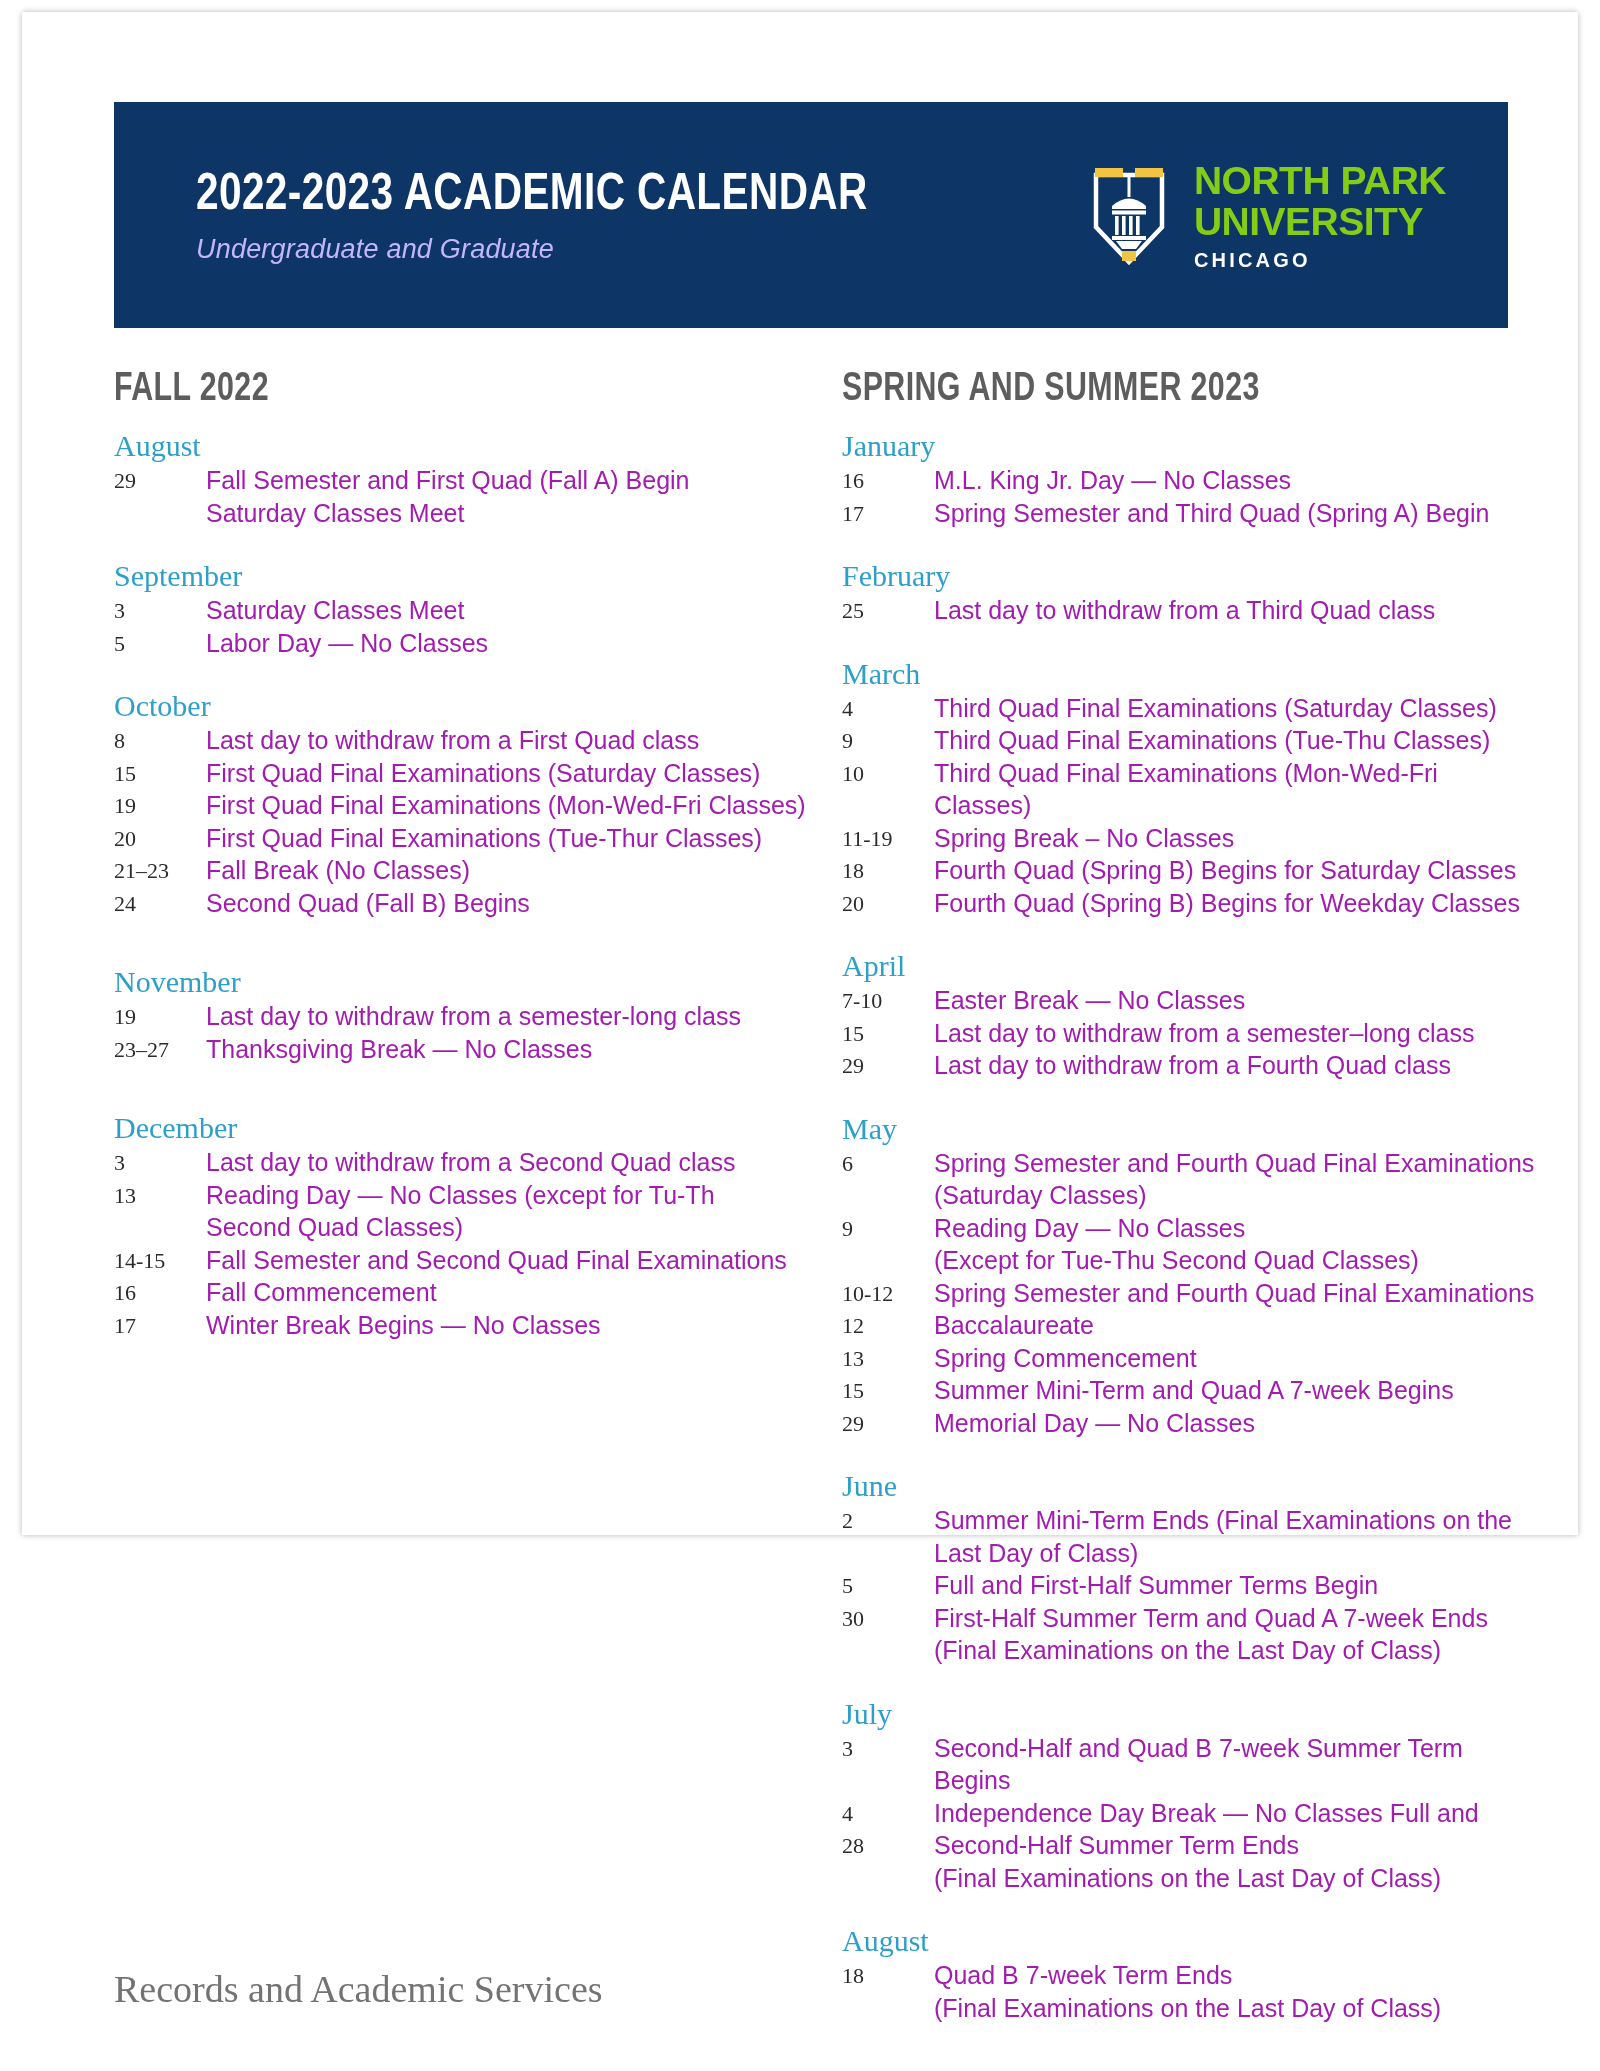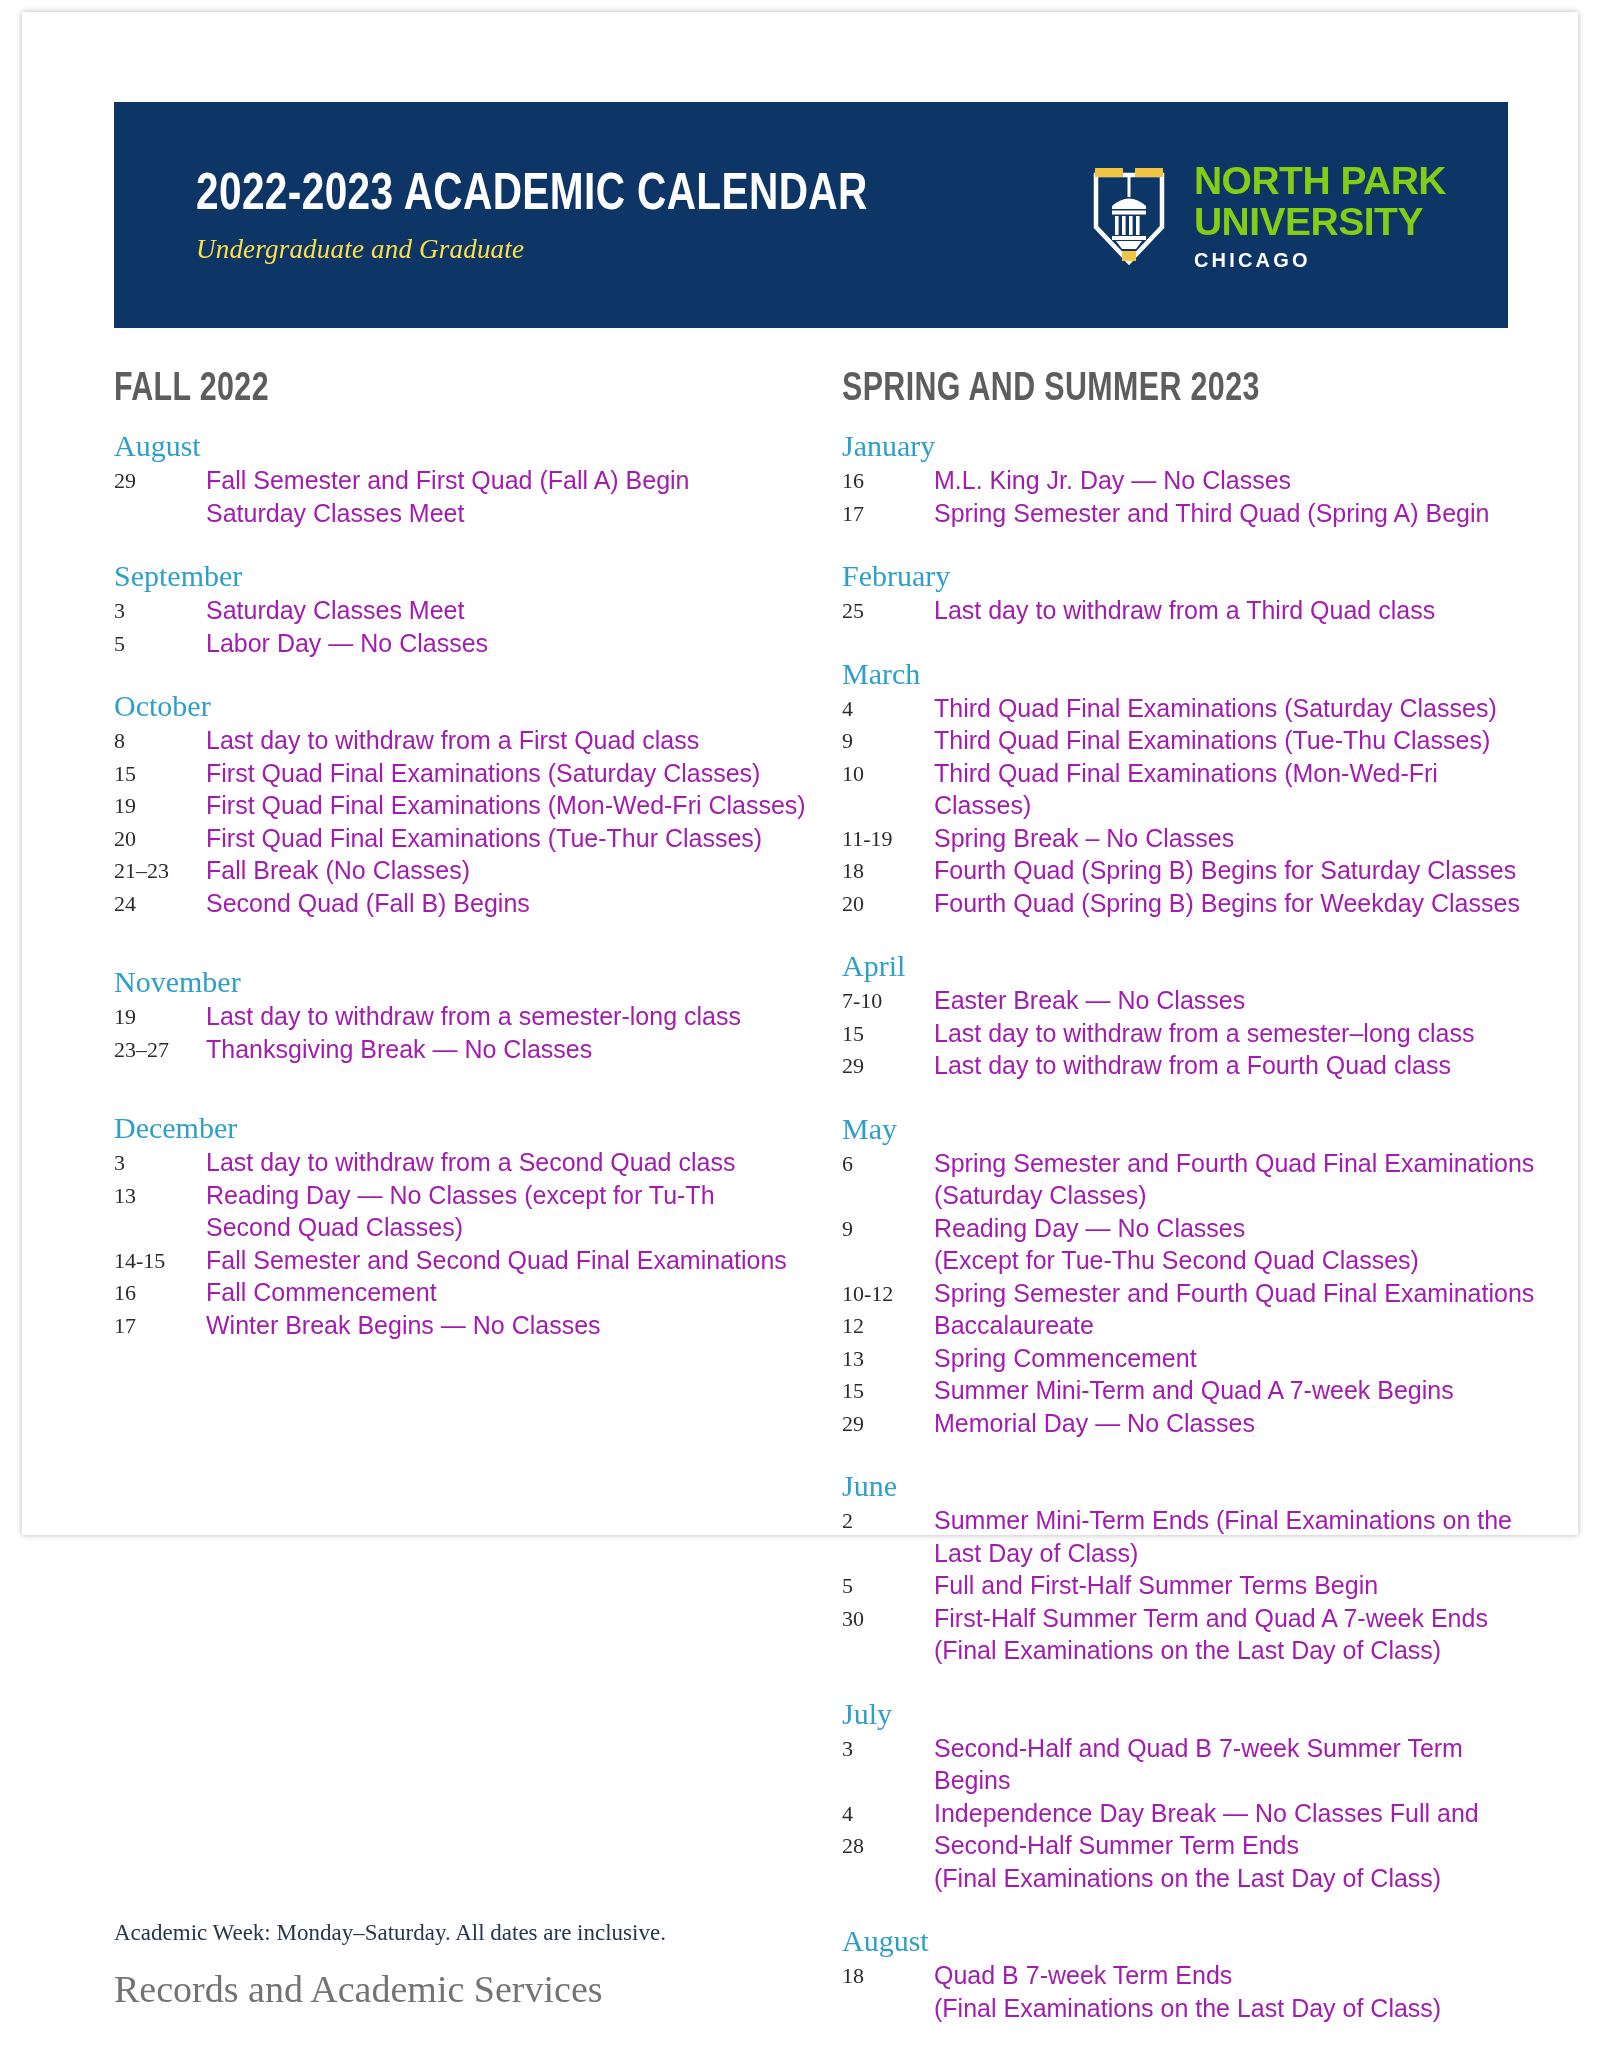--- a/index.html
+++ b/index.html
@@ -45,24 +45,24 @@
     font-weight: bold;
     font-size: 52px;
     letter-spacing: 0.5px;
     color: #ffffff;
     transform: scaleX(0.78);
     transform-origin: left center;
     line-height: 1.02;
     white-space: nowrap;
   }
   .header-sub {
-    font-family: Liberation Serif, serif;
+    font-family: Liberation Sans, sans-serif;
     font-style: italic;
     font-size: 27px;
-    color: #fde047;
+    color: #c4b5fd;
     margin-top: 16px;
     letter-spacing: 0.2px;
   }
 
   
   .logo { display: flex; align-items: center; gap: 22px; }
   .logo-shield { width: 86px; height: 108px; flex: none; }
   .logo-words { display: flex; flex-direction: column; line-height: 1; }
   .logo-line {
     font-family: "Liberation Sans", sans-serif;
@@ -424,17 +424,16 @@
             <div class="entries">
               <div class="entry">
                 <div class="entry-date">18</div>
                 <div class="entry-desc"><span>Quad B 7-week Term Ends</span><span class="l2">(Final Examinations on the Last Day of Class)</span></div>
               </div>
             </div>
           </div>
         </div>
     </div>
 
-    <div class="footer-note">Academic Week: Monday–Saturday. All dates are inclusive.</div>
     <div class="footer-dept">Records and Academic Services</div>
 
   </div>
 </div>
 
 </body></html>

